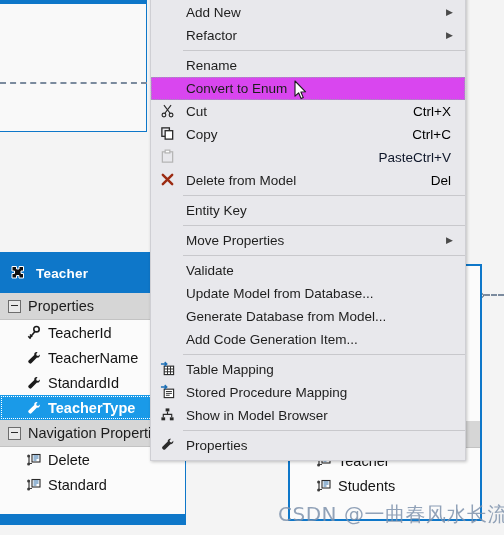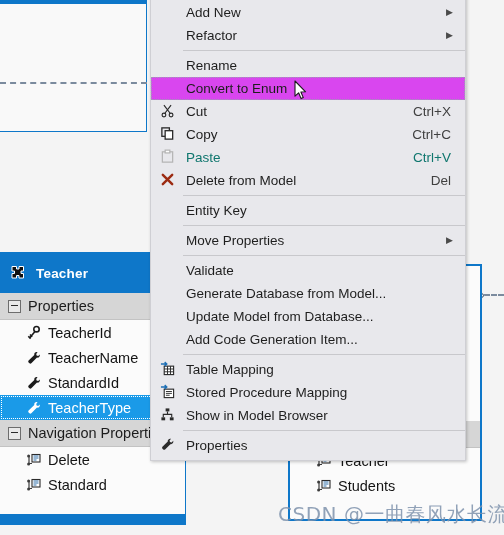--- a/index.html
+++ b/index.html
@@ -149,20 +149,21 @@
     font-size: 14.5px;
     color: #141414;
     white-space: nowrap;
   }
   .prop-row .label { margin-left: 6px; }
   .prop-row.selected {
     background: #1a9ae8;
     color: #ffffff;
     outline: 1px dotted #ffffff;
     outline-offset: -2px;
+    font-weight: bold;
   }
   .prop-icon {
     width: 16px;
     height: 16px;
     flex: 0 0 auto;
     display: inline-block;
   }
 
   
   #right-entity {
@@ -222,32 +223,33 @@
     height: 100%;
   }
   .menu-item .mlabel {
     flex: 1 1 auto;
     padding-left: 3px;
     white-space: nowrap;
   }
   .menu-item .shortcut {
     flex: 0 0 auto;
     padding-right: 14px;
-    color: #404040;
+    color: #000000;
   }
   .menu-item .submenu-arrow {
     flex: 0 0 auto;
     padding-right: 12px;
     font-size: 9px;
     color: #4a4a4a;
     line-height: 1;
   }
   .menu-item.disabled .mlabel,
   .menu-item.disabled .shortcut {
-    color: #0f766e;
+    color: #0f172a;
+    text-align: right;
   }
   .menu-item.highlighted {
     background: #d946ef;
     outline: 1px dotted #9aa3b0;
     outline-offset: -1px;
   }
   .menu-sep {
     height: 1px;
     background: #c8c8cc;
     margin: 3px 0 3px 32px;
@@ -512,26 +514,26 @@
 
     <div class="menu-sep"></div>
 
     <div class="menu-item">
       <span class="gutter"></span>
       <span class="mlabel">Validate</span>
     </div>
 
     <div class="menu-item">
       <span class="gutter"></span>
+      <span class="mlabel">Update Model from Database...</span>
+    </div>
+
+    <div class="menu-item">
+      <span class="gutter"></span>
       <span class="mlabel">Generate Database from Model...</span>
-    </div>
-
-    <div class="menu-item">
-      <span class="gutter"></span>
-      <span class="mlabel">Update Model from Database...</span>
     </div>
 
     <div class="menu-item">
       <span class="gutter"></span>
       <span class="mlabel">Add Code Generation Item...</span>
     </div>
 
     <div class="menu-sep"></div>
 
     <div class="menu-item">

